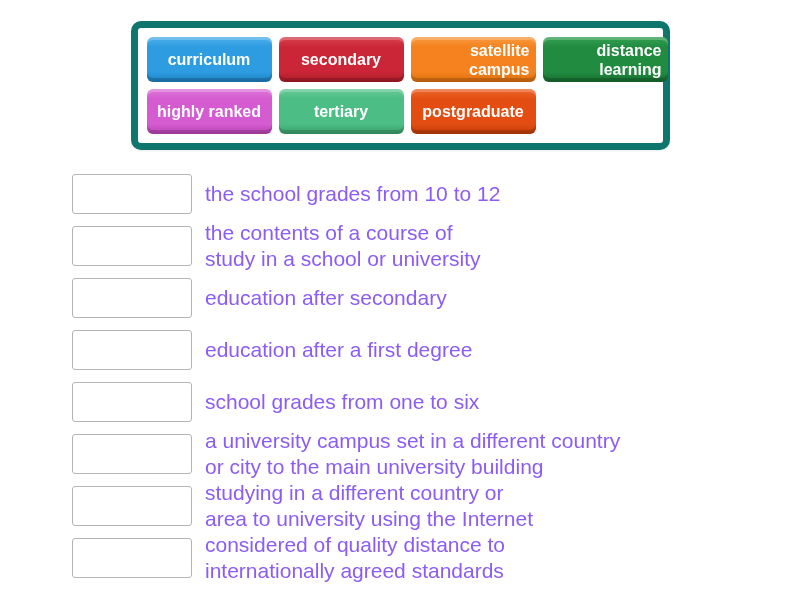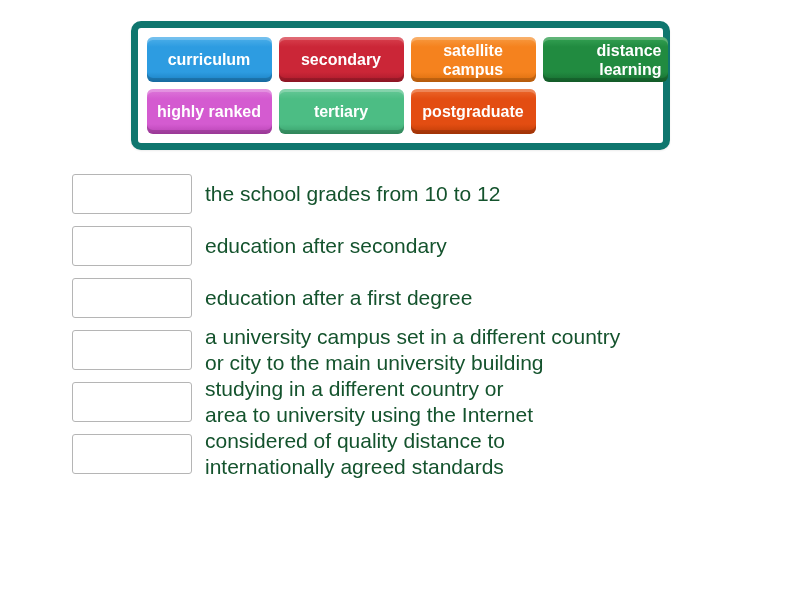--- a/index.html
+++ b/index.html
@@ -58,53 +58,62 @@
     height: 40px;
     flex: 0 0 120px;
     background: #ffffff;
     border: 1px solid #b5b5b5;
     border-radius: 3px;
   }
   .definition {
     margin-left: 13px;
     font-size: 21px;
     line-height: 26px;
-    color: #14532d;
+    color: #8b5cf6;
     white-space: pre-line;
   }
 </style>
 </head>
 <body>
 
 <div class="stage">
 
   <div class="word-bank">
     <div class="tile-grid">
       <div class="tile" style="background: linear-gradient(rgb(79, 176, 234) 0%, rgb(45, 156, 225) 22%, rgb(45, 156, 225) 78%, rgb(27, 127, 192) 100%);">curriculum</div>
       <div class="tile" style="background: linear-gradient(rgb(217, 66, 79) 0%, rgb(203, 38, 55) 22%, rgb(203, 38, 55) 78%, rgb(168, 26, 43) 100%);">secondary</div>
-      <div class="tile" style="background: linear-gradient(rgb(248, 155, 66) 0%, rgb(245, 130, 30) 22%, rgb(245, 130, 30) 78%, rgb(217, 109, 13) 100%);">satellite campus</div>
+      <div class="tile" style="background: linear-gradient(rgb(248, 155, 66) 0%, rgb(245, 130, 30) 22%, rgb(245, 130, 30) 78%, rgb(217, 109, 13) 100%); text-align: right;">satellite campus</div>
       <div class="tile" style="background: linear-gradient(rgb(53, 162, 84) 0%, rgb(33, 139, 64) 22%, rgb(33, 139, 64) 78%, rgb(23, 108, 48) 100%); text-align: right;">distance learning</div>
       <div class="tile" style="background: linear-gradient(rgb(222, 121, 218) 0%, rgb(212, 91, 208) 22%, rgb(212, 91, 208) 78%, rgb(184, 68, 180) 100%);">highly ranked</div>
       <div class="tile" style="background: linear-gradient(rgb(103, 201, 152) 0%, rgb(76, 189, 132) 22%, rgb(76, 189, 132) 78%, rgb(58, 160, 108) 100%);">tertiary</div>
       <div class="tile" style="background: linear-gradient(rgb(236, 106, 46) 0%, rgb(227, 77, 18) 22%, rgb(227, 77, 18) 78%, rgb(191, 61, 7) 100%); text-align: right;">postgraduate</div>
     </div>
   </div>
 
   <div class="match-rows">
     <div class="match-row">
       <div class="answer-box"></div>
       <div class="definition">the school grades from 10 to 12</div>
     </div>
     <div class="match-row">
       <div class="answer-box"></div>
+      <div class="definition">the contents of a course of
+study in a school or university</div>
+    </div>
+    <div class="match-row">
+      <div class="answer-box"></div>
       <div class="definition">education after secondary</div>
     </div>
     <div class="match-row">
       <div class="answer-box"></div>
       <div class="definition">education after a first degree</div>
+    </div>
+    <div class="match-row">
+      <div class="answer-box"></div>
+      <div class="definition">school grades from one to six</div>
     </div>
     <div class="match-row">
       <div class="answer-box"></div>
       <div class="definition">a university campus set in a different country
 or city to the main university building</div>
     </div>
     <div class="match-row">
       <div class="answer-box"></div>
       <div class="definition">studying in a different country or
 area to university using the Internet</div>

